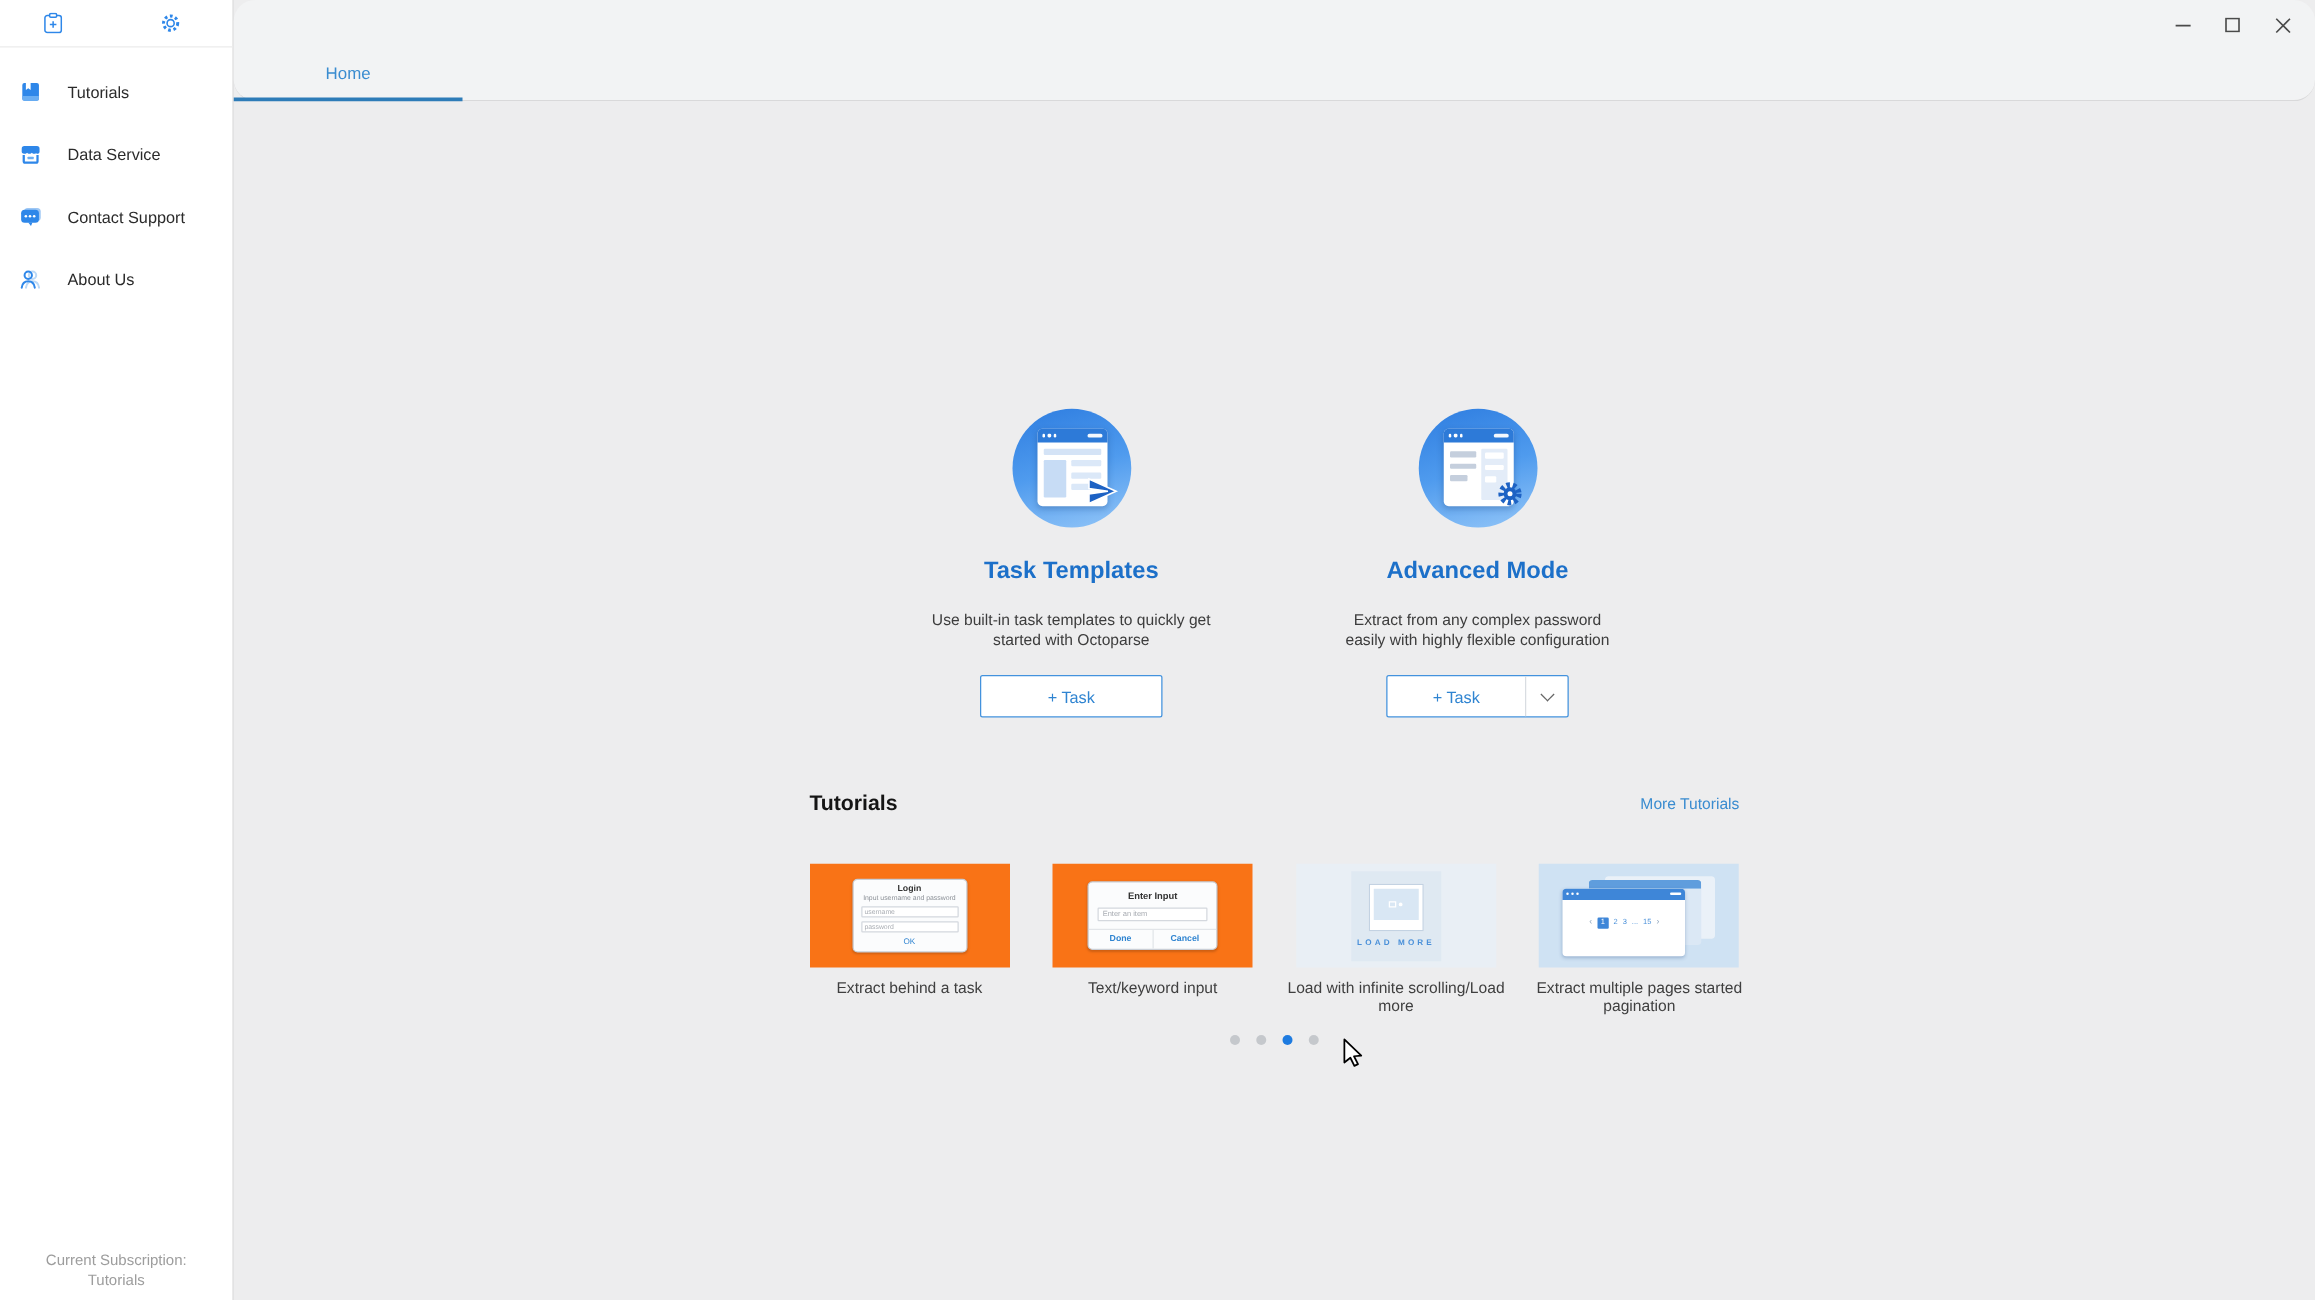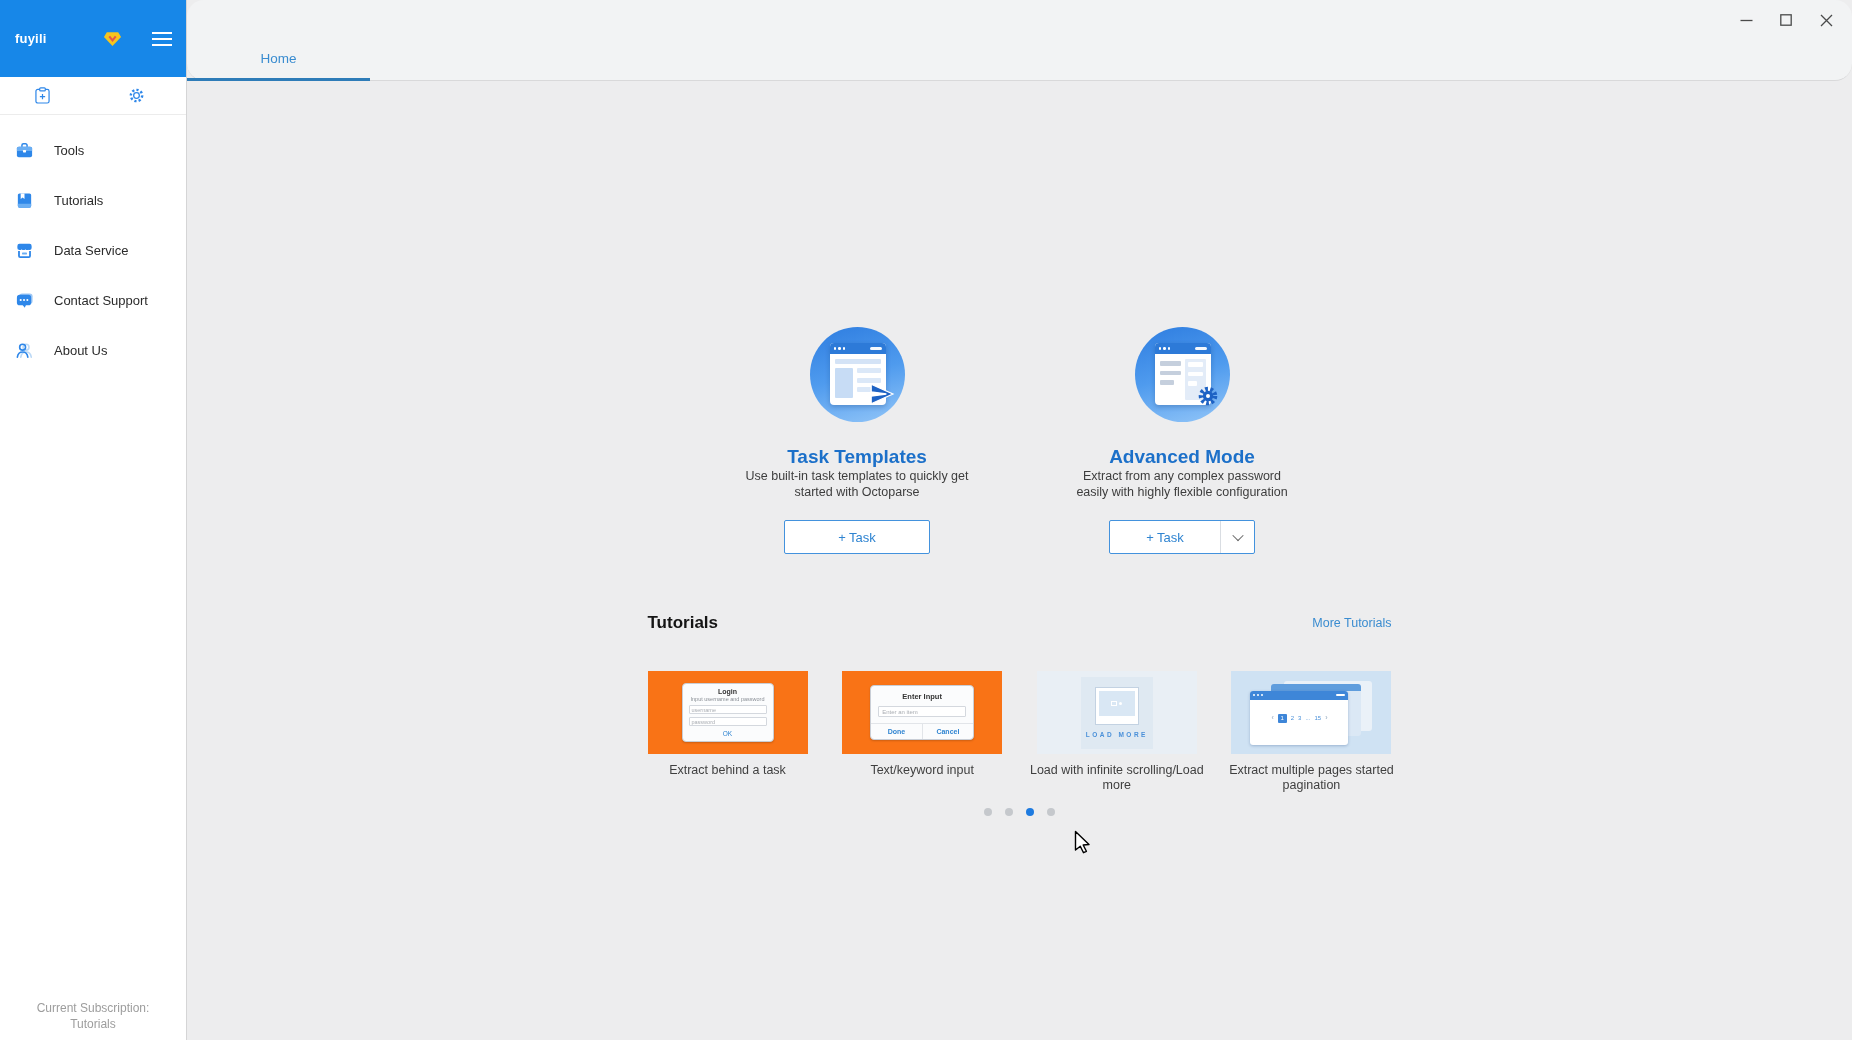--- a/index.html
+++ b/index.html
@@ -45,21 +45,21 @@
   .tt-lines { flex:1; display:flex; flex-direction:column; gap:4.5px; }
   .tt-line { height:5px; background:#dbe8f8; border-radius:1px; }
   .plane { position:absolute; right:-9px; bottom:-6px; }
   .am-cols { display:flex; gap:4px; height:100%; }
   .am-left { width:21px; display:flex; flex-direction:column; gap:5px; padding-top:2px; }
   .am-left i { display:block; height:4.5px; background:#c5cfdd; border-radius:1px; }
   .am-right { flex:1; background:#e3ecf8; border-radius:1px; display:flex; flex-direction:column; gap:5px; padding:3px; }
   .am-right i { display:block; height:4.5px; background:#fff; border-radius:1px; }
   .gear-badge { position:absolute; right:-9px; bottom:-7px; }
   .mode-title { margin-top:24px; font-size:19px; font-weight:bold; color:#1c70c9; line-height:22px; }
-  .mode-desc { height:52px; font-size:12.5px; color:#3d3d3d; text-align:center; line-height:16px; }
+  .mode-desc { margin-top:20px; height:52px; font-size:12.5px; color:#3d3d3d; text-align:center; line-height:16px; }
   .mode:nth-child(1) .mode-desc { max-width:252px; }
   .mode:nth-child(2) .mode-desc { max-width:212px; }
   .task-btn { width:146px; height:34px; background:#fff; border:1px solid #4392dd; border-radius:2px; color:#2f84d1; font-size:13px; display:flex; align-items:center; justify-content:center; cursor:pointer; padding:0; }
   .task-btn.split { justify-content:flex-start; }
   .task-btn.split .btn-label { flex:1; text-align:center; }
   .btn-caret { width:34px; height:100%; border-left:1px solid #d9dde2; display:flex; align-items:center; justify-content:center; cursor:pointer; }
   .caret { width:8px; height:8px; border-right:1.6px solid #666; border-bottom:1.6px solid #666; transform:rotate(45deg) translate(-1px,-1px); }
 
   
   .tutorials { width:744px; margin:59px auto 0; }
@@ -116,34 +116,20 @@
   .dot.active { background:#1e7be0; }
 
   .cursor { position:absolute; left:1072px; top:830px; pointer-events:none; }
 </style>
 </head>
 <body>
 
 <div class="app">
 
   <aside class="sidebar">
-    <div class="sidebar-header">
-      <span class="brand">fuyili</span>
-      <span class="diamond-wrap">
-        <svg width="19" height="16" viewBox="0 0 20 16">
-            <path d="M4 1h12l3 5-9 9.3L1 6z" fill="#f6c51d"></path>
-            <path d="M6.6 5.2l3.4 4.2 3.4-4.2" stroke="#e2574c" stroke-width="2.2" fill="none"></path>
-          </svg>
-      </span>
-      <span class="burger">
-        <svg width="20" height="14" viewBox="0 0 20 14">
-            <path stroke="#fff" stroke-width="1.8" d="M0 1h20M0 7h20M0 13h20"></path>
-          </svg>
-      </span>
-    </div>
 
     <div class="sidebar-toolbar">
       <span class="tool-ic">
         <svg width="15" height="17" viewBox="0 0 16 18" fill="none" stroke="#2e87e9" stroke-width="1.3">
           <rect x="1" y="2.5" width="14" height="14.5" rx="2"></rect>
           <rect x="5" y="0.8" width="6" height="3.2" rx="1" fill="#fff"></rect>
           <path d="M8 7.5v5.5M5.2 10.2h5.6"></path>
         </svg>
       </span>
       <span class="tool-ic">
@@ -151,31 +137,20 @@
           <circle cx="12" cy="12" r="8" stroke-width="3.4" stroke-dasharray="3.1 3"></circle>
           <circle cx="12" cy="12" r="4" stroke-width="1.8"></circle>
         </svg>
       </span>
     </div>
 
     <nav class="nav">
       <div class="nav-item">
         <span class="nav-icon">
           <svg width="19" height="19" viewBox="0 0 20 20">
-              <rect x="2" y="6" width="16" height="11" rx="2" fill="#2e87e9"></rect>
-              <path d="M2 8a2 2 0 012-2h12a2 2 0 012 2v2.5H2z" fill="#6aaef3"></path>
-              <path d="M7.3 6V4.6A1.6 1.6 0 018.9 3h2.2a1.6 1.6 0 011.6 1.6V6" stroke="#2e87e9" stroke-width="1.6" fill="none"></path>
-              <rect x="8.4" y="9.4" width="3.2" height="2.6" rx="0.6" fill="#fff"></rect>
-            </svg>
-        </span>
-        <span class="nav-label">Tools</span>
-      </div>
-      <div class="nav-item">
-        <span class="nav-icon">
-          <svg width="19" height="19" viewBox="0 0 20 20">
               <rect x="3" y="2.5" width="14" height="15" rx="1.8" fill="#2e87e9"></rect>
               <path d="M3 13.5h14v2.2a1.8 1.8 0 01-1.8 1.8H4.8A1.8 1.8 0 013 15.7z" fill="#6aaef3"></path>
               <path d="M6 2.5h4v6l-2-1.6L6 8.5z" fill="#fff"></path>
             </svg>
         </span>
         <span class="nav-label">Tutorials</span>
       </div>
       <div class="nav-item">
         <span class="nav-icon">
           <svg width="19" height="19" viewBox="0 0 20 20">

